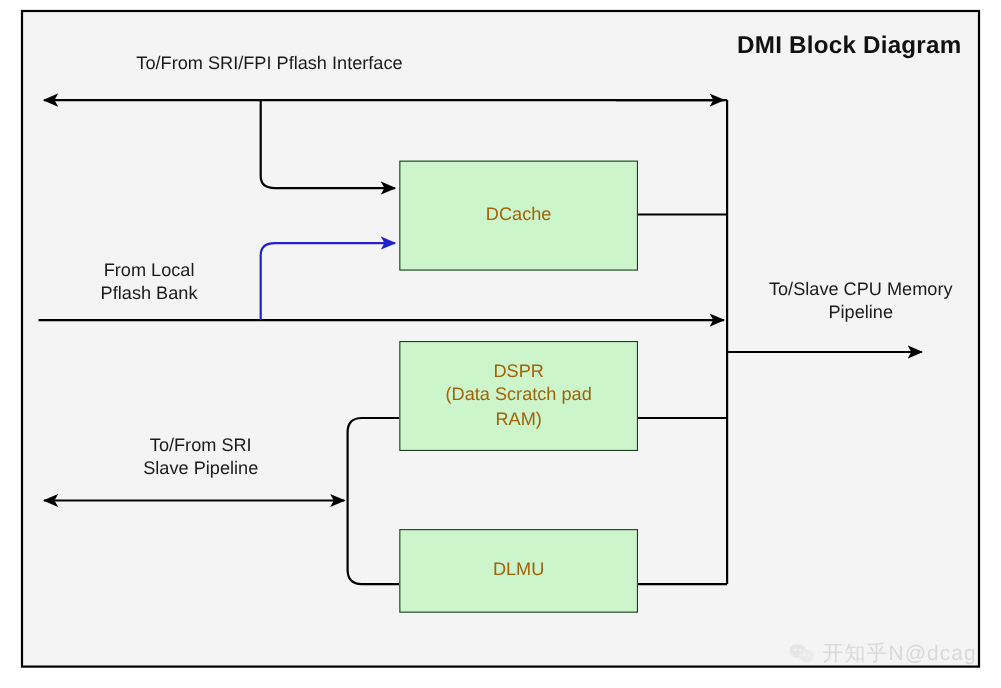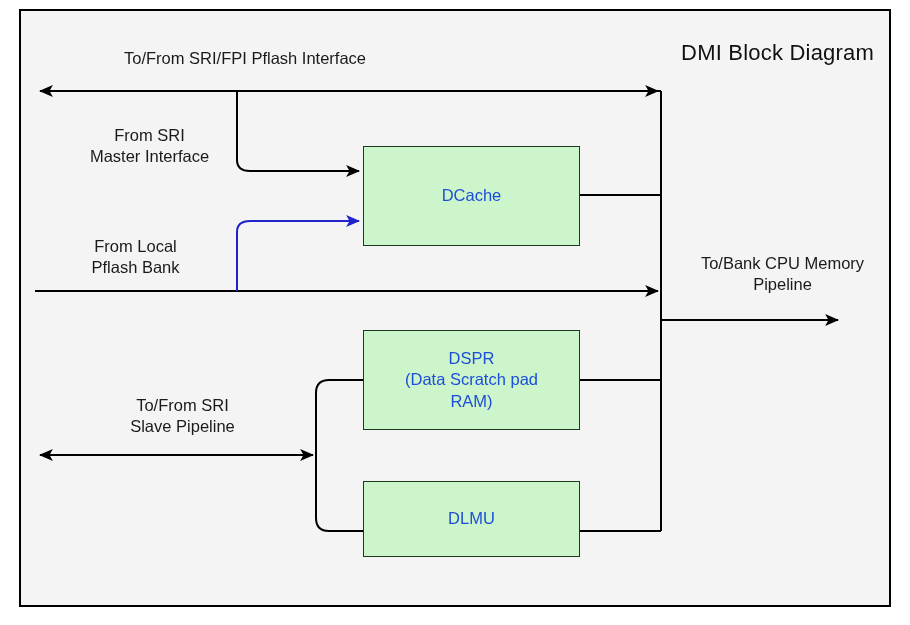--- a/index.html
+++ b/index.html
@@ -31,40 +31,39 @@
     top: 0;
     width: 910px;
     height: 625px;
     pointer-events: none;
   }
   .title {
     position: absolute;
     right: 36px;
     top: 28px;
     font-size: 22px;
-    font-weight: normal;
+    font-weight: bold;
     color: #111111;
     letter-spacing: 0.2px;
-    margin-top: 12px;
   }
   .lbl {
     position: absolute;
     font-size: 16.5px;
     color: #1a1a1a;
     text-align: center;
     line-height: 1.28;
     white-space: pre-line;
   }
   .boxlabel {
     position: absolute;
     display: flex;
     align-items: center;
     justify-content: center;
     font-size: 16.5px;
-    color: #1d4ed8;
+    color: #a16207;
     text-align: center;
     line-height: 1.3;
     white-space: pre-line;
     width: 100%;
     height: 100%;
     pointer-events: none;
   }
   .block {
     position: absolute;
     background: #ccf5cc;
@@ -133,38 +132,47 @@
 
     <path d="M 363 380 L 329 380 Q 316 380 316 393 L 316 518 Q 316 531 329 531 L 363 531" stroke="#000000" stroke-width="2" fill="none"></path>
 
     <path d="M 40 455 L 313 455" stroke="#000000" stroke-width="2" fill="none" marker-start="url(#arrL)" marker-end="url(#arrR)"></path>
   </svg>
 
   <div class="block" style="left:363px; top:146px; width:217px; height:100px;">
     <div class="boxlabel">DCache</div>
   </div>
 
-  <div class="block" style="left:363px; top:330px; width:217px; height:100px;">
+  <div class="block" style="left:363px; top:310px; width:217px; height:100px;">
     <div class="boxlabel">DSPR
 (Data Scratch pad
 RAM)</div>
   </div>
 
   <div class="block" style="left:363px; top:481px; width:217px; height:76px;">
     <div class="boxlabel">DLMU</div>
   </div>
 
   <div class="lbl" style="left:90px; top:48px; width:310px;">To/From SRI/FPI Pflash Interface</div>
 
-  <div class="lbl" style="left:72px; top:125px; width:155px;">From SRI
-Master Interface</div>
 
   <div class="lbl" style="left:58px; top:236px; width:155px;">From Local
 Pflash Bank</div>
 
-  <div class="lbl" style="left:675px; top:253px; width:215px;">To/Bank CPU Memory
+  <div class="lbl" style="left:675px; top:253px; width:215px;">To/Slave CPU Memory
 Pipeline</div>
 
   <div class="lbl" style="left:90px; top:395px; width:185px;">To/From SRI
 Slave Pipeline</div>
 
+  <div class="watermark">
+    <svg class="wm-logo" viewBox="0 0 32 26">
+      <ellipse cx="11" cy="10" rx="10" ry="8.2" fill="#dcdcdc"></ellipse>
+      <ellipse cx="21.5" cy="16" rx="9" ry="7.4" fill="#e4e4e4"></ellipse>
+      <circle cx="8" cy="8.6" r="1.2" fill="#ffffff"></circle>
+      <circle cx="14" cy="8.6" r="1.2" fill="#ffffff"></circle>
+      <circle cx="19" cy="14.6" r="1" fill="#ffffff"></circle>
+      <circle cx="24" cy="14.6" r="1" fill="#ffffff"></circle>
+    </svg>
+    <span>开知乎N@dcag</span>
+  </div>
 
 </div>
 
 </body></html>

